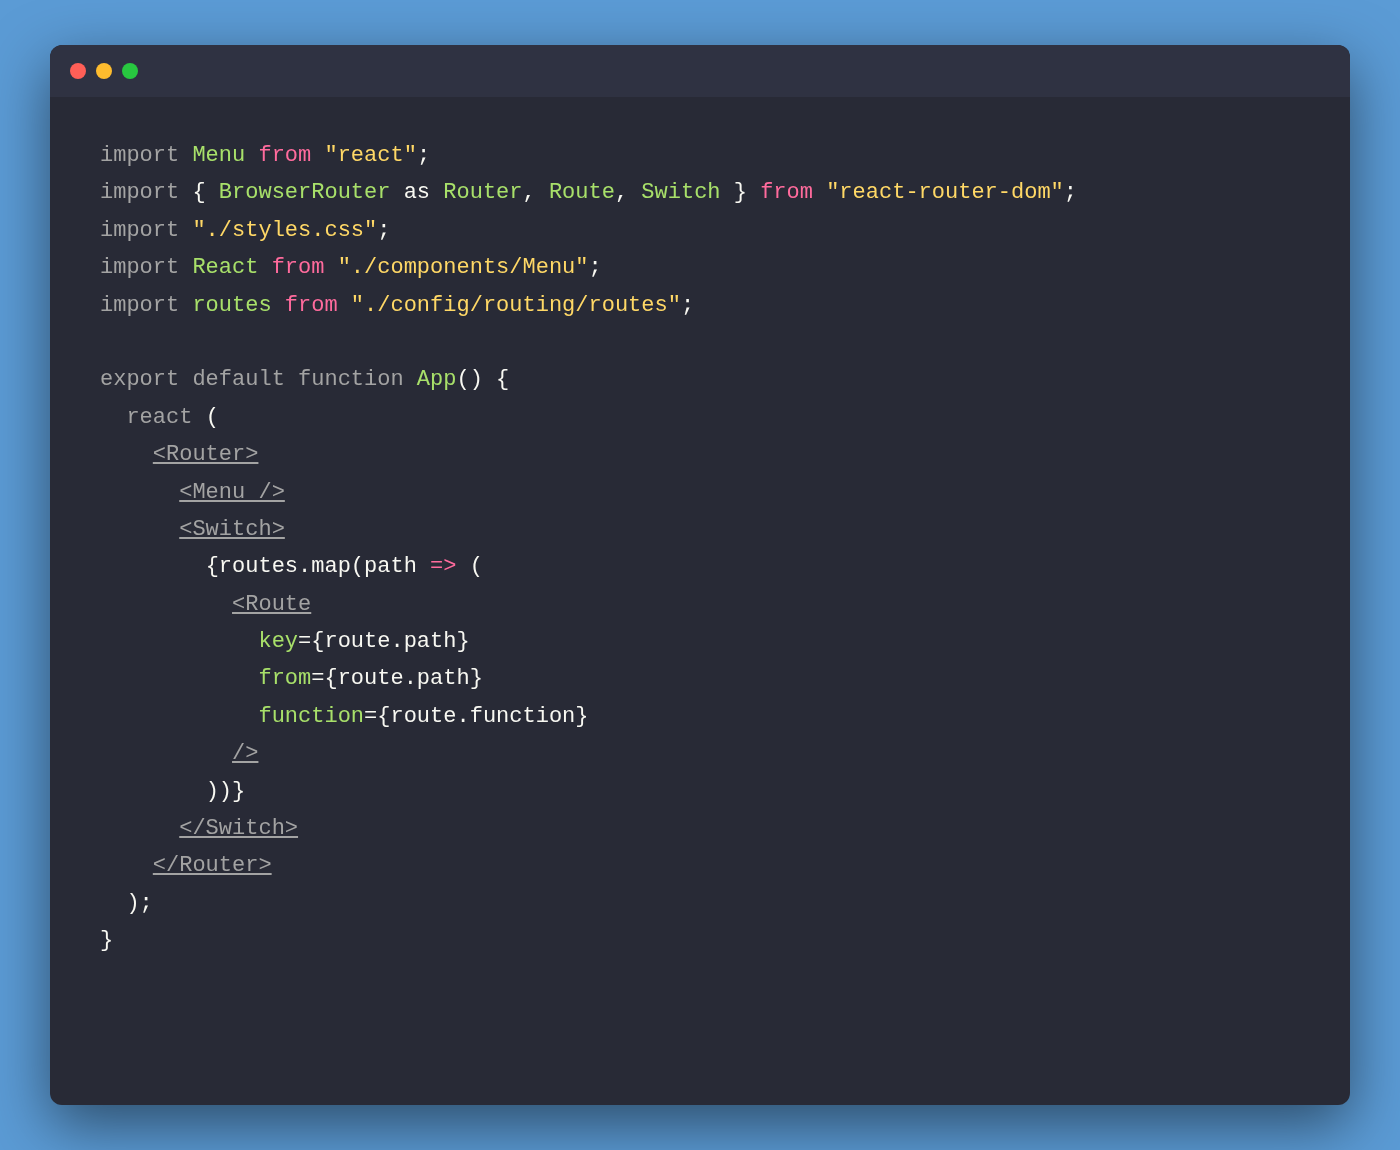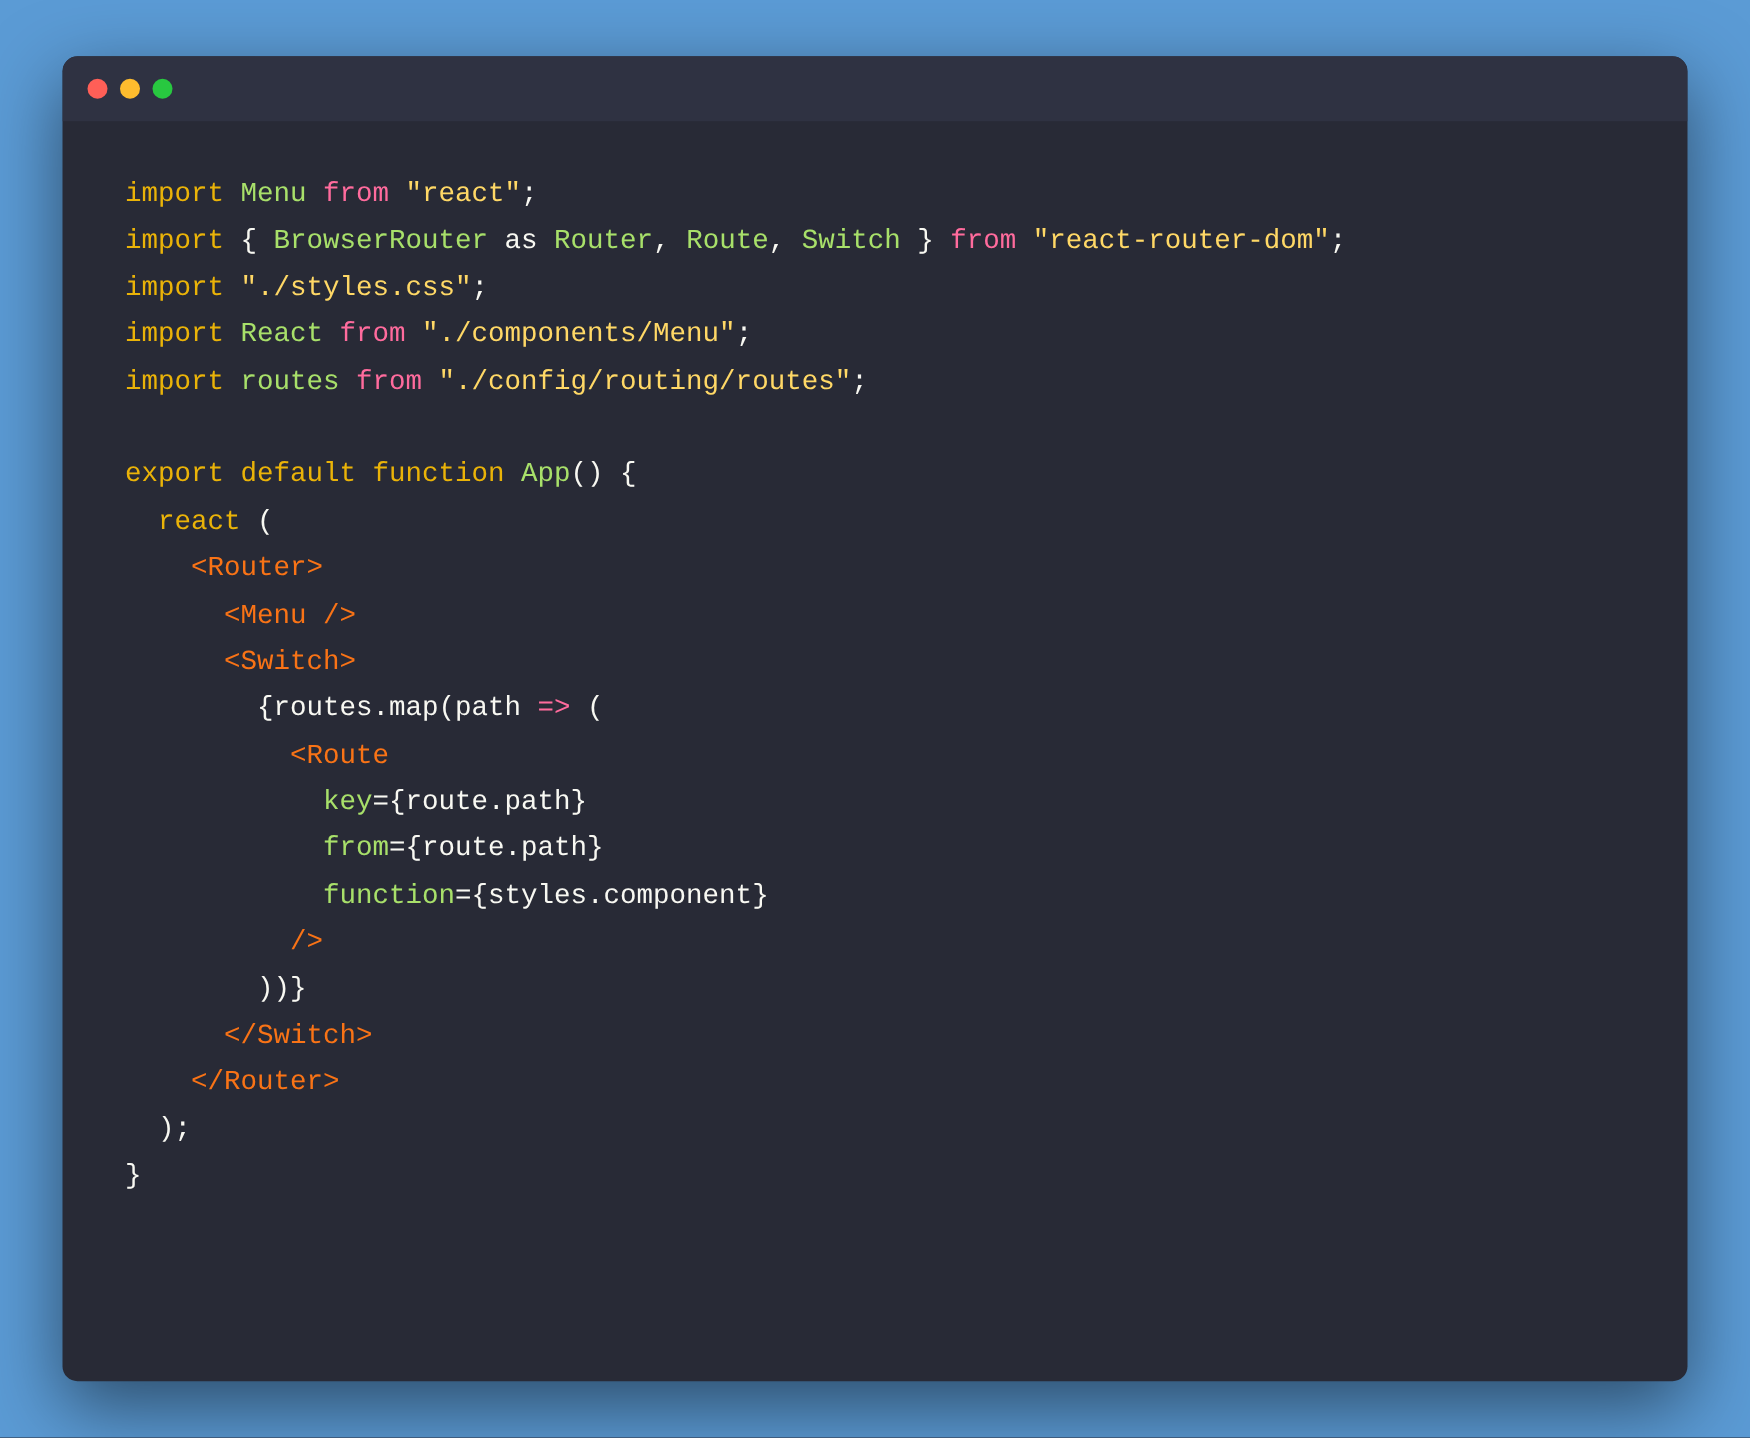--- a/index.html
+++ b/index.html
@@ -60,23 +60,23 @@
       overflow: auto;
     }
 
     .code-block {
       font-size: 22px;
       line-height: 1.7;
       white-space: pre;
     }
 
     
-    .c-keyword { color: #eab308; }    
+    .c-keyword { color: #a3a3a3; }    
     .c-string { color: #ffd866; }        
-    .c-component { color: #f97316; }     
+    .c-component { color: #a3a3a3; text-decoration: underline; }     
     .c-prop { color: #a8e06a; }
     .c-from { color: #ff6b9d; margin-top: 30px; }
     .c-import-name { color: #a8e06a; }   
     .c-arrow { color: #ff6b9d; }
     .c-white { color: #f8f8f2; }
   </style>
 </head>
 <body>
 
 <div class="window">
@@ -96,21 +96,21 @@
 
 <span class="c-keyword">export default function</span> <span class="c-import-name">App</span><span class="c-white">() {</span>
   <span class="c-keyword">react</span> <span class="c-white">(</span>
     <span class="c-component">&lt;Router&gt;</span>
       <span class="c-component">&lt;Menu /&gt;</span>
       <span class="c-component">&lt;Switch&gt;</span>
         <span class="c-white">{routes.map(path </span><span class="c-arrow">=&gt;</span><span class="c-white"> (</span>
           <span class="c-component">&lt;Route</span>
             <span class="c-prop">key</span><span class="c-white">={route.path}</span>
             <span class="c-prop">from</span><span class="c-white">={route.path}</span>
-            <span class="c-prop">function</span><span class="c-white">={styles.component}</span>
+            <span class="c-prop">function</span><span class="c-white">={route.function}</span>
           <span class="c-component">/&gt;</span>
         <span class="c-white">))}</span>
       <span class="c-component">&lt;/Switch&gt;</span>
     <span class="c-component">&lt;/Router&gt;</span>
   <span class="c-white">);</span>
 <span class="c-white">}</span></div>
   </div>
 </div>
 
 </body></html>

